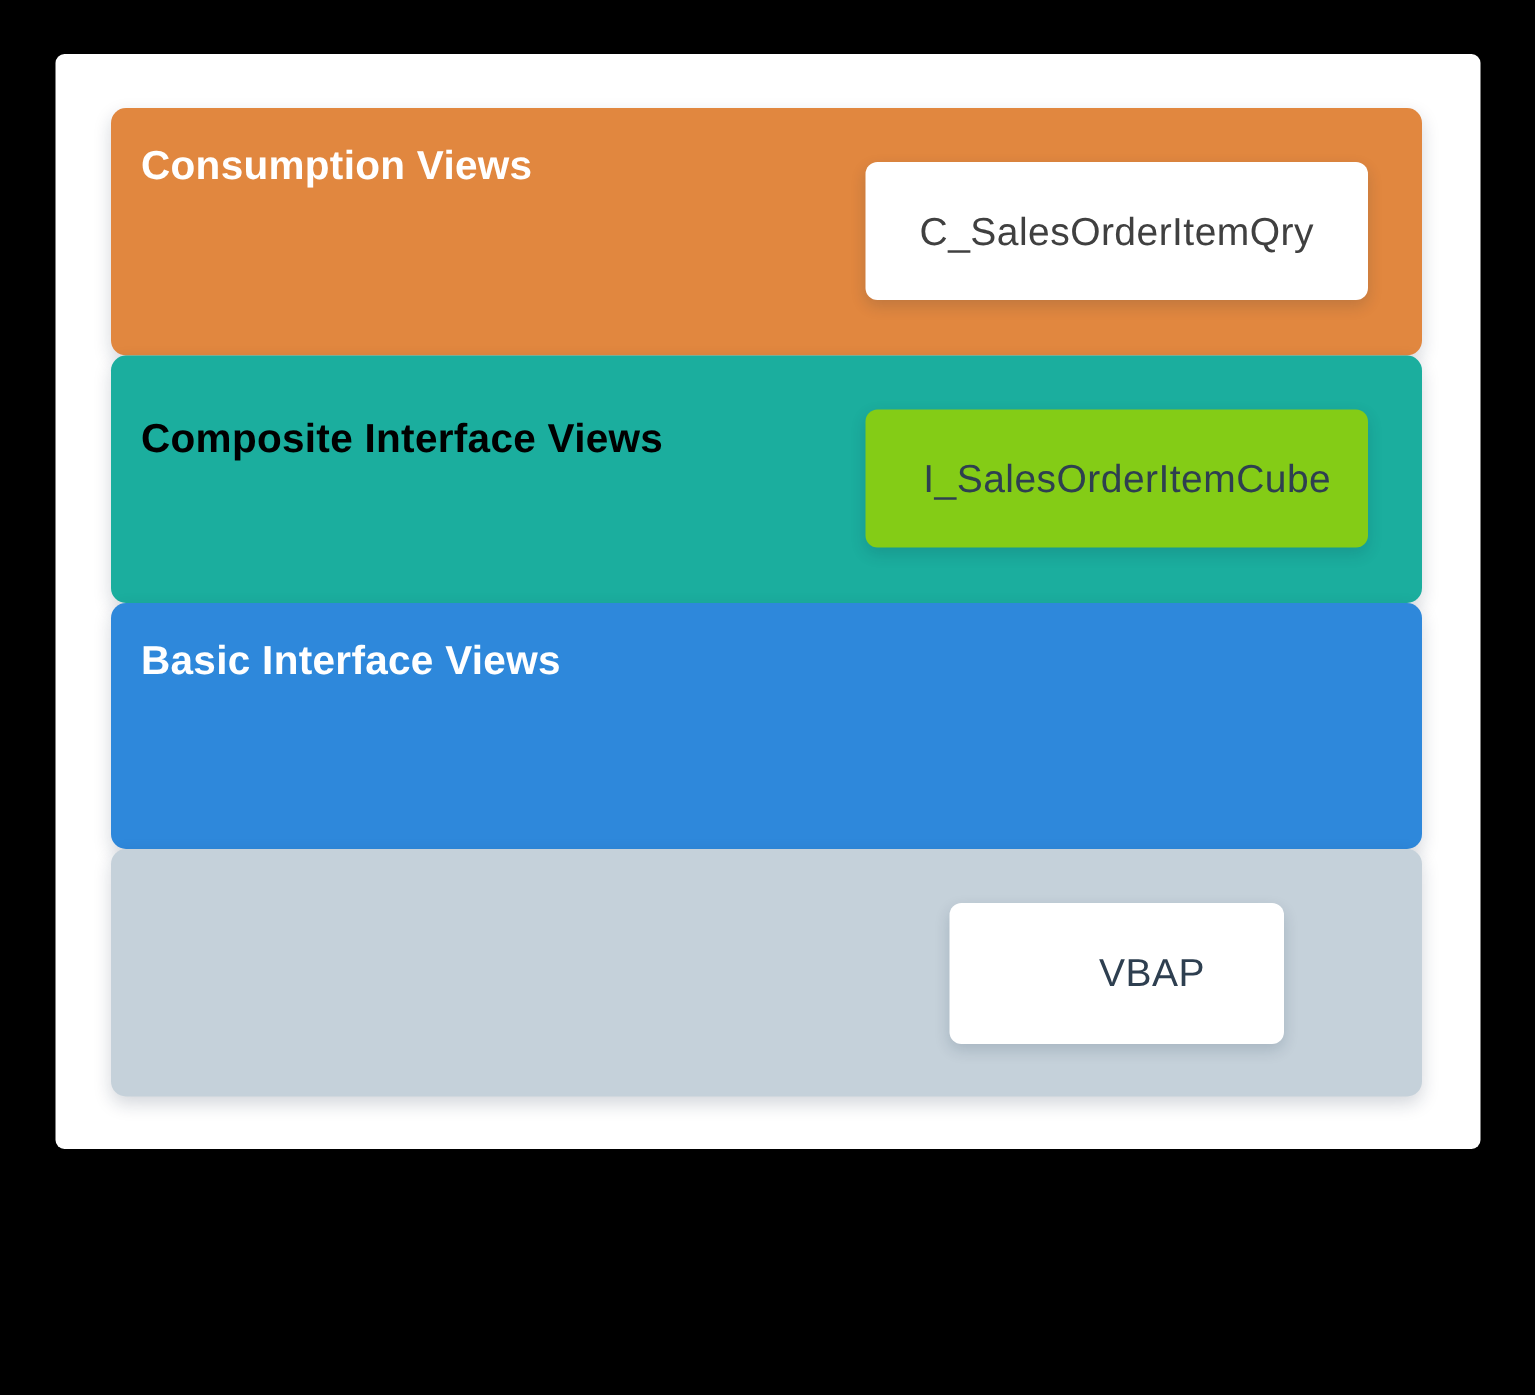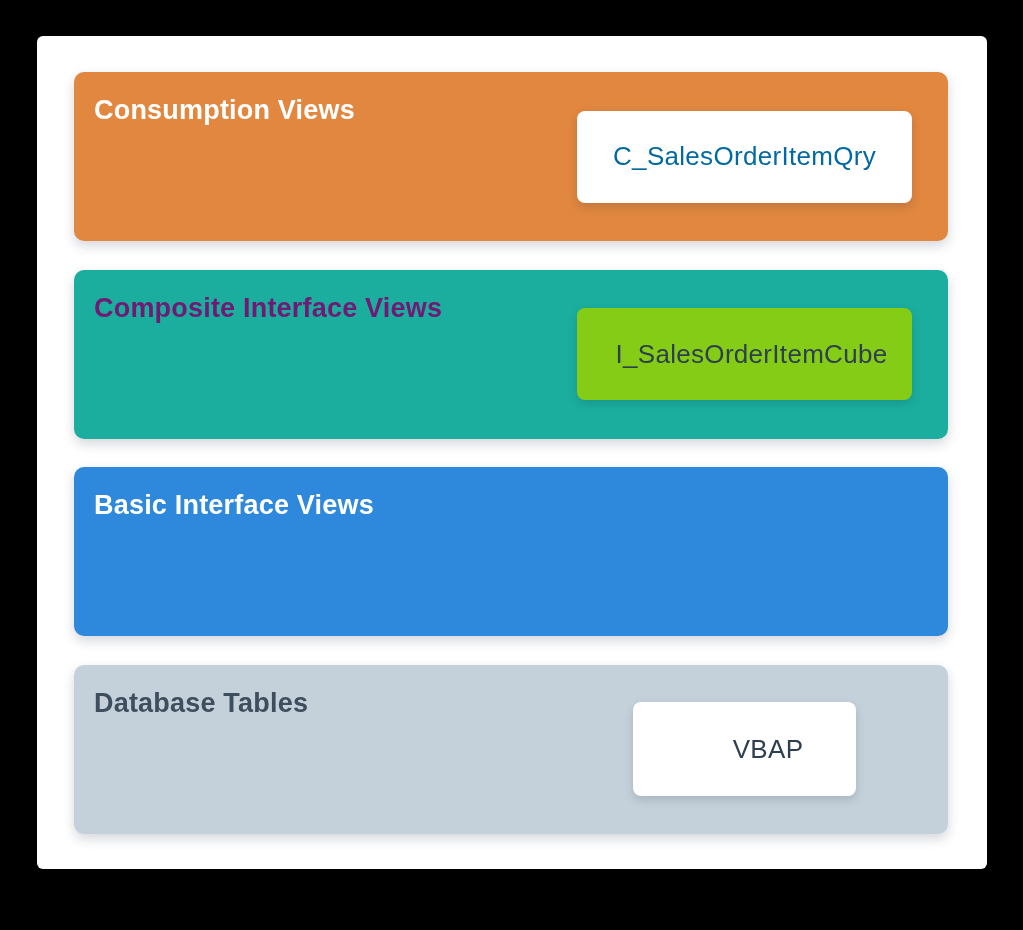--- a/index.html
+++ b/index.html
@@ -12,21 +12,21 @@
     position: relative;
     width: 1023px;
     height: 930px;
     overflow: hidden;
   }
   .panel {
     position: absolute;
     left: 37px;
     top: 36px;
     width: 950px;
-    height: 833px;
+    height: 730px;
     border-radius: 6px;
     box-sizing: border-box;
     padding: 36px 39px 35px 37px;
     display: flex;
     flex-direction: column;
     justify-content: space-between;
   }
   .band {
     position: relative;
     height: 169px;
@@ -71,36 +71,35 @@
 </head>
 <body>
 
 <div class="stage" style="background-color: rgb(0, 0, 0);">
 
   <div class="panel" style="background-color: rgb(255, 255, 255);">
 
     <section class="band" style="background-color: rgb(225, 135, 63);">
       <h2 class="band-label" style="color: rgb(255, 255, 255);">Consumption Views</h2>
       <div class="card-slot">
-        <div class="view-card" style="background-color: rgb(255, 255, 255); color: #0369a1;">C_SalesOrderItemQry</div>
+        <div class="view-card" style="background-color: rgb(255, 255, 255); color: #404040;">C_SalesOrderItemQry</div>
       </div>
     </section>
 
     <section class="band" style="background-color: rgb(27, 174, 158);">
-      <h2 class="band-label" style="color: #701a75;">Composite Interface Views</h2>
+      <h2 class="band-label" style="color: #000000; margin-top: 17px;">Composite Interface Views</h2>
       <div class="card-slot">
         <div class="view-card" style="background-color: #84cc16; color: rgb(46, 63, 80); padding-left: 14px;">I_SalesOrderItemCube</div>
       </div>
     </section>
 
     <section class="band" style="background-color: rgb(46, 136, 219);">
       <h2 class="band-label" style="color: #ffffff;">Basic Interface Views</h2>
     </section>
 
     <section class="band" style="background-color: rgb(197, 209, 218);">
-      <h2 class="band-label" style="color: rgb(62, 78, 94);">Database Tables</h2>
       <div class="card-slot">
         <div class="view-card narrow" style="background-color: rgb(255, 255, 255); color: rgb(46, 63, 80); padding-left: 47px;">VBAP</div>
       </div>
     </section>
 
   </div>
 </div>
 
 </body></html>

